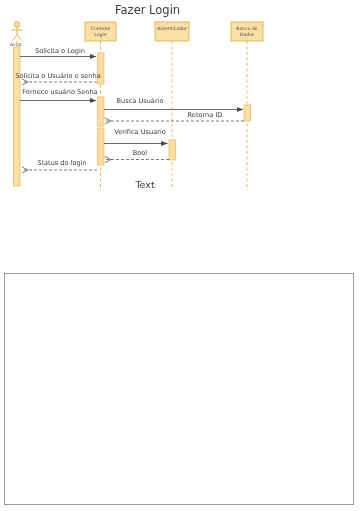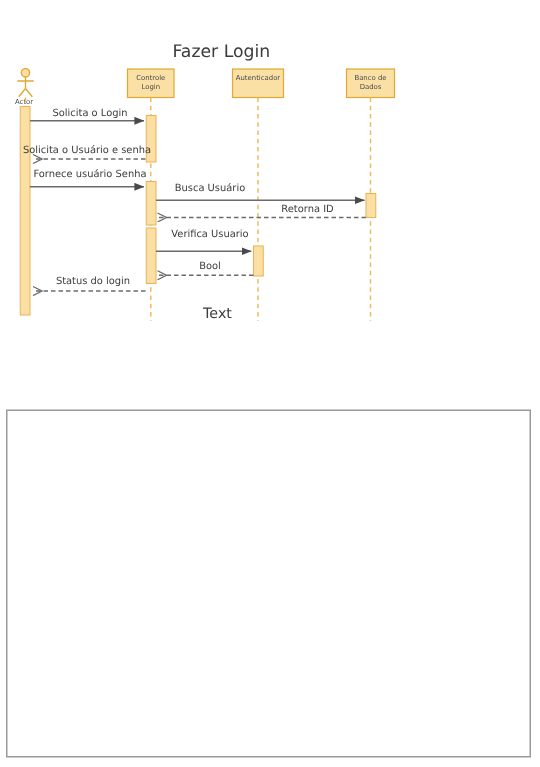--- a/index.html
+++ b/index.html
@@ -13,21 +13,20 @@
     position: relative;
     font-family: "DejaVu Sans", "Liberation Sans", sans-serif;
     overflow: hidden;
   }
   #diagram-canvas {
     position: absolute;
     left: 0;
     top: 0;
     width: 360px;
     height: 255px;
-    margin-top: 24px;
   }
   #diagram-canvas svg {
     display: block;
   }
   .svg-text {
     font-family: "DejaVu Sans", "Liberation Sans", sans-serif;
     fill: #3a3a3a;
   }
   .title-text {
     font-size: 11.5px;

